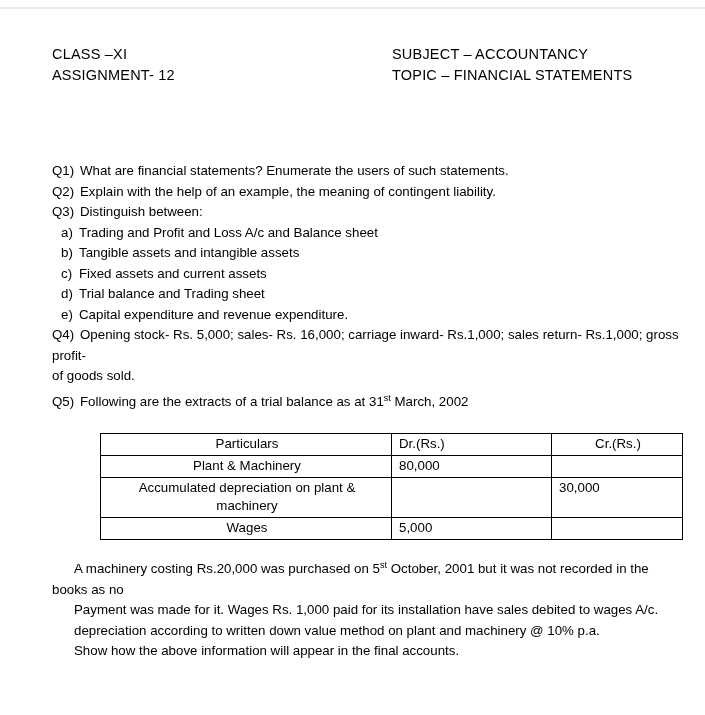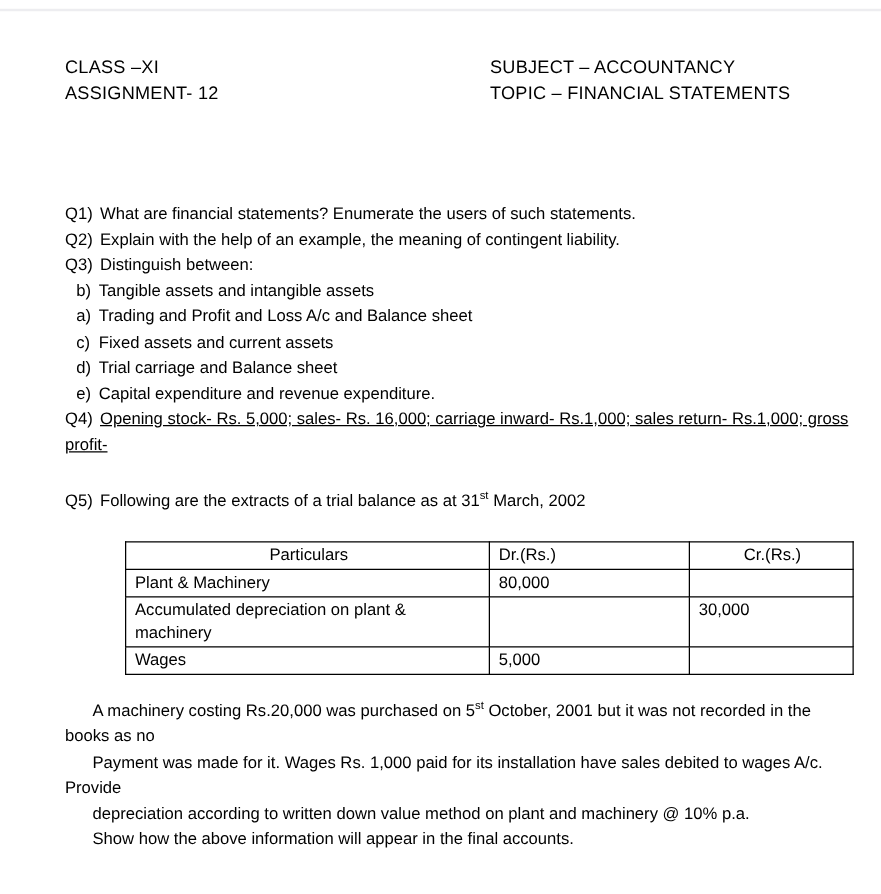--- a/index.html
+++ b/index.html
@@ -78,29 +78,28 @@
     white-space: nowrap;
   }
   .sub-letter {
     display: inline-block;
     width: 18px;
     margin-left: 9px;
   }
 
   .q4-block {
     margin-top: 0;
-    text-decoration: underline;
   }
   .q4-l1 { white-space: nowrap; }
   .q4-l2 { white-space: nowrap; }
   .q4-l3 { white-space: nowrap; padding-left: 48px; }
   .q4-l4 { white-space: nowrap; }
 
   .q5-line {
-    margin-top: 25px;
+    margin-top: 5px;
     white-space: nowrap;
   }
 
   
   .tbl-wrap {
     margin-top: 21px;
     padding-left: 48px;
   }
   table.trial {
     border-collapse: collapse;
@@ -108,21 +107,21 @@
     table-layout: fixed;
     font-size: 13.3px;
   }
   table.trial td {
     border: 1px solid #000000;
     padding: 1px 5px 2px 7px;
     vertical-align: top;
     line-height: 18px;
     height: 18px;
   }
-  .col-part  { width: 278px; }
+  .col-part  { width: 278px; text-align: center; }
   .col-dr    { width: 147px; margin-left: 14px; }
   .col-cr    { width: 118px; }
   .hd-center { text-align: center; }
   .hd-left   { text-align: left; }
   .cell-tall { height: 38px; }
 
   
   .tail-block {
     margin-top: 19px;
     font-size: 13.3px;
@@ -163,40 +162,41 @@
 
     <div class="q-line">
       <span class="q-num">Q2)</span><span>Explain with the help of an example, the meaning of contingent liability.</span>
     </div>
 
     <div class="q-line">
       <span class="q-num">Q3)</span><span>Distinguish between:</span>
     </div>
 
     <div class="sub-item">
+      <span class="sub-letter">a)</span><span>Trading  and Profit and Loss A/c and Balance sheet</span>
+    </div>
+    <div class="sub-item">
       <span class="sub-letter">b)</span><span>Tangible assets and intangible assets</span>
     </div>
     <div class="sub-item">
-      <span class="sub-letter">a)</span><span>Trading  and Profit and Loss A/c and Balance sheet</span>
-    </div>
-    <div class="sub-item">
       <span class="sub-letter">c)</span><span>Fixed assets and current assets</span>
     </div>
     <div class="sub-item">
-      <span class="sub-letter">d)</span><span>Trial carriage and Balance sheet</span>
+      <span class="sub-letter">d)</span><span>Trial balance and Trading sheet</span>
     </div>
     <div class="sub-item">
       <span class="sub-letter">e)</span><span>Capital expenditure and revenue expenditure.</span>
     </div>
 
     <div class="q4-block">
       <div class="q4-l1">
         <span class="q-num">Q4)</span><span>Opening stock- Rs. 5,000; sales- Rs. 16,000; carriage inward- Rs.1,000; sales return- Rs.1,000; gross</span>
       </div>
       <div class="q4-l2">profit-</div>
+      <div class="q4-l4">of goods sold.</div>
     </div>
 
     <div class="q5-line">
       <span class="q-num">Q5)</span><span>Following are the extracts of a trial balance as at 31</span><sup>st</sup><span> March, 2002</span>
     </div>
   </div>
 
   <div class="tbl-wrap">
     <table class="trial">
       <tbody>
@@ -223,18 +223,17 @@
       </tbody>
     </table>
   </div>
 
   <div class="tail-block">
     <div class="tail-line ind">
       <span>A machinery costing Rs.20,000 was purchased on 5</span><sup>st</sup><span> October, 2001 but it was not recorded in the</span>
     </div>
     <div class="tail-line">books as no</div>
     <div class="tail-line ind">Payment was made for it. Wages Rs. 1,000 paid for its installation have sales debited to wages A/c.</div>
-    <div class="tail-line">Provide</div>
     <div class="tail-line ind">depreciation  according to written down value method on plant and machinery @ 10% p.a.</div>
     <div class="tail-line ind">Show how  the above information will appear in the final accounts.</div>
   </div>
 
 </div>
 
 </body></html>

